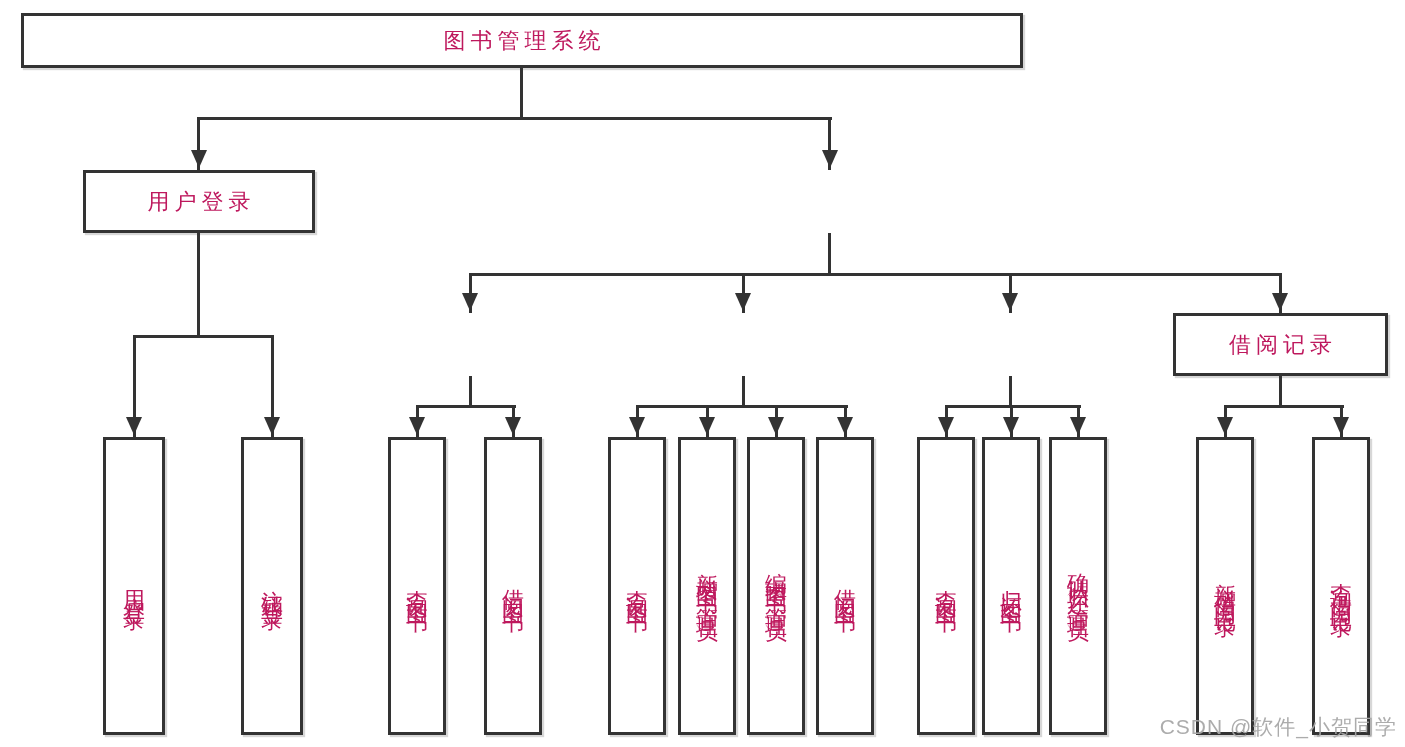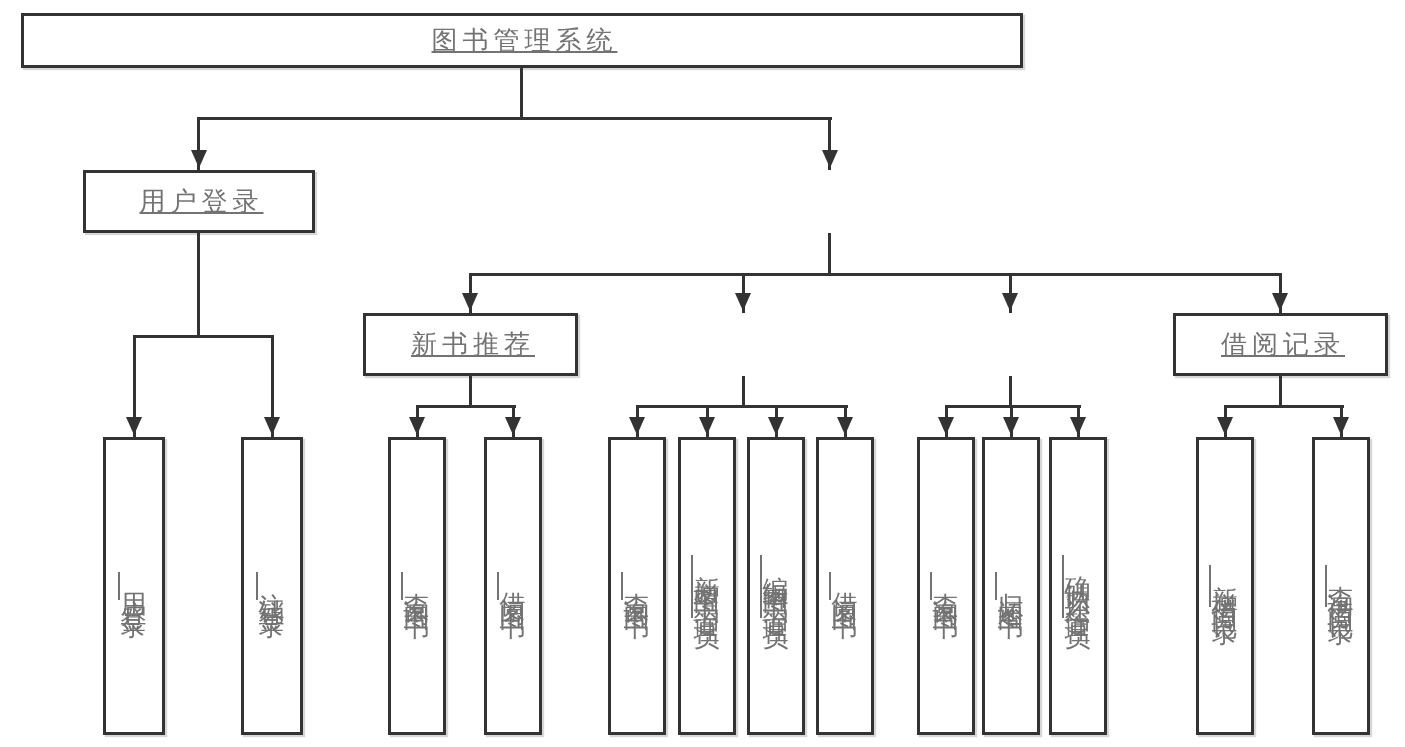--- a/index.html
+++ b/index.html
@@ -15,26 +15,25 @@
     position: absolute;
     box-sizing: border-box;
     border: 3px solid #333333;
     background: #ffffff;
     display: flex;
     align-items: center;
     justify-content: center;
     box-shadow: 2px 2px 1px rgba(140,140,140,0.35);
   }
   .box .lbl {
-    color: #737373;
-    font-size: 26px;
+    color: #be185d;
+    font-size: 22px;
     letter-spacing: 5px;
     white-space: nowrap;
     text-indent: 5px;
-    text-decoration: underline;
   }
   .box.v .lbl {
     writing-mode: vertical-rl;
     text-orientation: mixed;
     letter-spacing: 7px;
     text-indent: 0;
     line-height: 1;
   }
   .vline { position: absolute; width: 3px; background: #333333; }
   .hline { position: absolute; height: 3px; background: #333333; }
@@ -87,23 +86,20 @@
   <div class="hline" style="left:469px; top:273px; width:813px;"></div>
   <div class="vline" style="left:469px; top:273px; height:40px;"></div>
   <div class="arrow" style="left:462px; top:293px;"></div>
   <div class="vline" style="left:742px; top:273px; height:40px;"></div>
   <div class="arrow" style="left:735px; top:293px;"></div>
   <div class="vline" style="left:1009px; top:273px; height:40px;"></div>
   <div class="arrow" style="left:1002px; top:293px;"></div>
   <div class="vline" style="left:1279px; top:273px; height:40px;"></div>
   <div class="arrow" style="left:1272px; top:293px;"></div>
 
-  <div class="box h" style="left:363px; top:313px; width:215px; height:63px;">
-    <span class="lbl">新书推荐</span>
-  </div>
   <div class="box h" style="left:1173px; top:313px; width:215px; height:63px;">
     <span class="lbl">借阅记录</span>
   </div>
 
   <div class="vline" style="left:469px; top:376px; height:32px;"></div>
   <div class="hline" style="left:416px; top:405px; width:100px;"></div>
   <div class="vline" style="left:416px; top:405px; height:32px;"></div>
   <div class="arrow" style="left:409px; top:417px;"></div>
   <div class="vline" style="left:512px; top:405px; height:32px;"></div>
   <div class="arrow" style="left:505px; top:417px;"></div>
@@ -172,14 +168,15 @@
     <span class="lbl">确认归还（管理员）</span>
   </div>
 
   <div class="box v" style="left:1196px; top:437px; width:58px; height:298px;">
     <span class="lbl">新增借阅记录</span>
   </div>
   <div class="box v" style="left:1312px; top:437px; width:58px; height:298px;">
     <span class="lbl">查询借阅记录</span>
   </div>
 
+  <div class="watermark">CSDN @软件_小贺同学</div>
 
 </div>
 
 </body></html>

